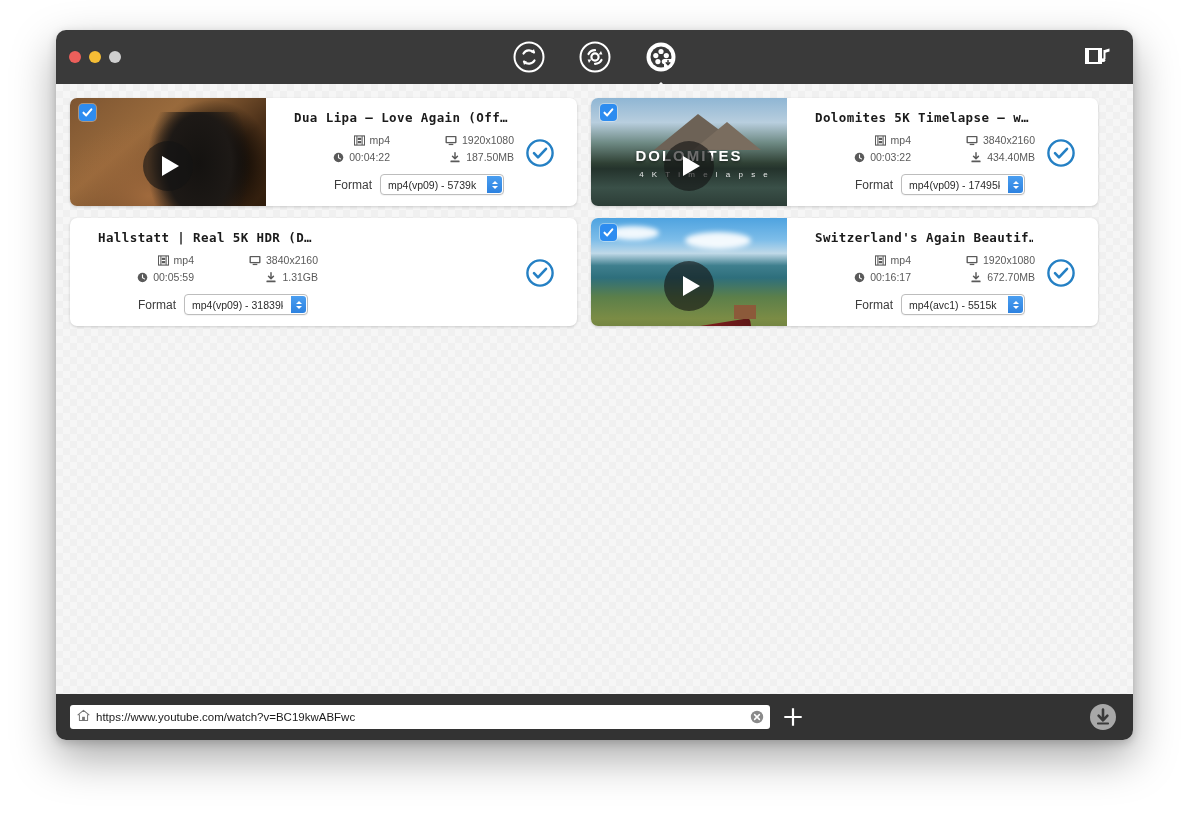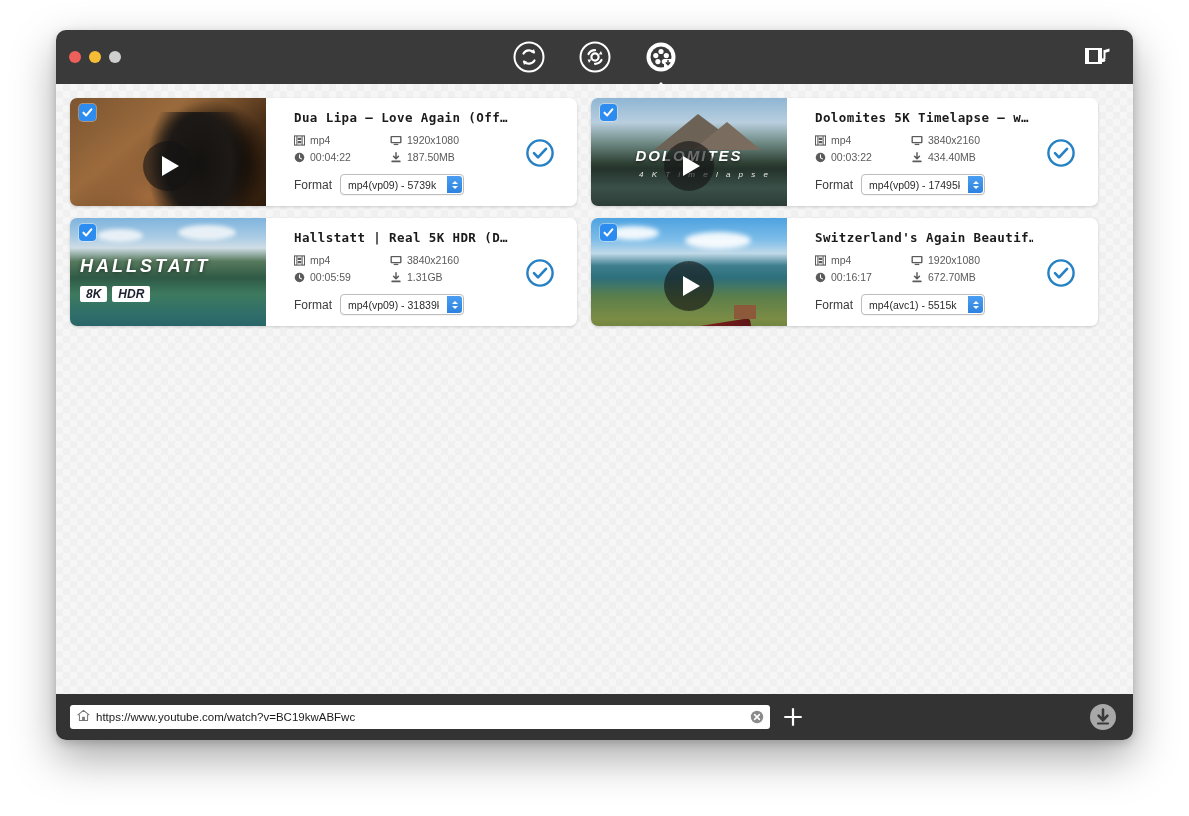--- a/index.html
+++ b/index.html
@@ -124,21 +124,20 @@
     position: relative;
   }
 
   
   .thumb {
     width: 196px;
     height: 136px;
     flex: 0 0 196px;
     position: relative;
     overflow: hidden;
-    font-style: italic;
   }
   .thumb-img { position: absolute; inset: 0; }
 
   .thumb-check {
     position: absolute;
     left: 9px; top: 6px;
     width: 17px; height: 17px;
     border-radius: 4px;
     background: #2d8cf0;
     display: flex; align-items: center; justify-content: center;
@@ -297,28 +296,30 @@
     row-gap: 5px;
     width: 220px;
   }
   .meta-item {
     display: flex;
     align-items: center;
     gap: 5px;
     font-size: 10.5px;
     color: #5a5a5a;
     font-family: "Liberation Sans", sans-serif;
+    justify-content: flex-end;
   }
   .meta-item svg { flex: 0 0 auto; }
 
   .format-row {
     margin-top: 11px;
     display: flex;
     align-items: center;
     gap: 8px;
+    margin-left: 40px;
   }
   .format-label {
     font-size: 12px;
     color: #3c3c3c;
   }
   .format-select {
     width: 124px;
     height: 21px;
     border: 1px solid #bdbdbd;
     border-radius: 4px;
@@ -603,36 +604,20 @@
           <div class="select-check">
             <svg width="30" height="30" viewBox="0 0 30 30">
                 <circle cx="15" cy="15" r="12.6" fill="none" stroke="#2580c4" stroke-width="2.4"></circle>
                 <path d="M9 15.2 l4 4.2 l8 -8.6" fill="none" stroke="#2580c4" stroke-width="2.6" stroke-linecap="round" stroke-linejoin="round"></path>
               </svg>
           </div>
         </div>
       </div>
 
       <div class="card">
-        <div class="thumb">
-          <div class="thumb-img art-hallstatt">
-            <span class="cloud" style="left:14%;top:8%;width:46px;height:13px;"></span>
-            <span class="cloud" style="left:55%;top:5%;width:58px;height:15px;"></span>
-            <div class="ov-title">HALLSTATT</div>
-            <div class="badge-row">
-              <span class="badge">8K</span>
-              <span class="badge">HDR</span>
-            </div>
-          </div>
-          <div class="thumb-check">
-            <svg width="11" height="11" viewBox="0 0 12 12">
-                <path d="M1.6 6.2 l3 3 l5.6 -6.6" fill="none" stroke="#ffffff" stroke-width="2.2" stroke-linecap="round" stroke-linejoin="round"></path>
-              </svg>
-          </div>
-        </div>
         <div class="info">
           <div class="card-title">Hallstatt | Real 5K HDR (D…</div>
           <div class="meta-grid">
             <div class="meta-item">
               <svg width="11" height="11" viewBox="0 0 12 12">
                   <rect x="0.5" y="1" width="11" height="10" fill="none" stroke="#5a5a5a" stroke-width="1.2"></rect>
                   <rect x="2.6" y="1" width="1.1" height="10" fill="#5a5a5a"></rect>
                   <rect x="8.3" y="1" width="1.1" height="10" fill="#5a5a5a"></rect>
                   <rect x="4.1" y="3" width="3.8" height="2.4" fill="#5a5a5a"></rect>
                   <rect x="4.1" y="6.6" width="3.8" height="2.4" fill="#5a5a5a"></rect>

